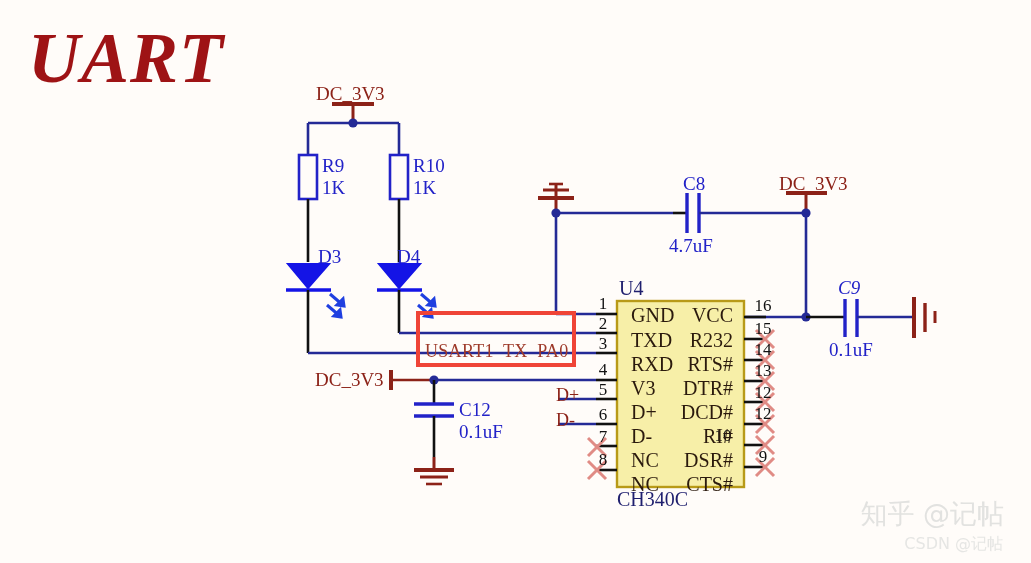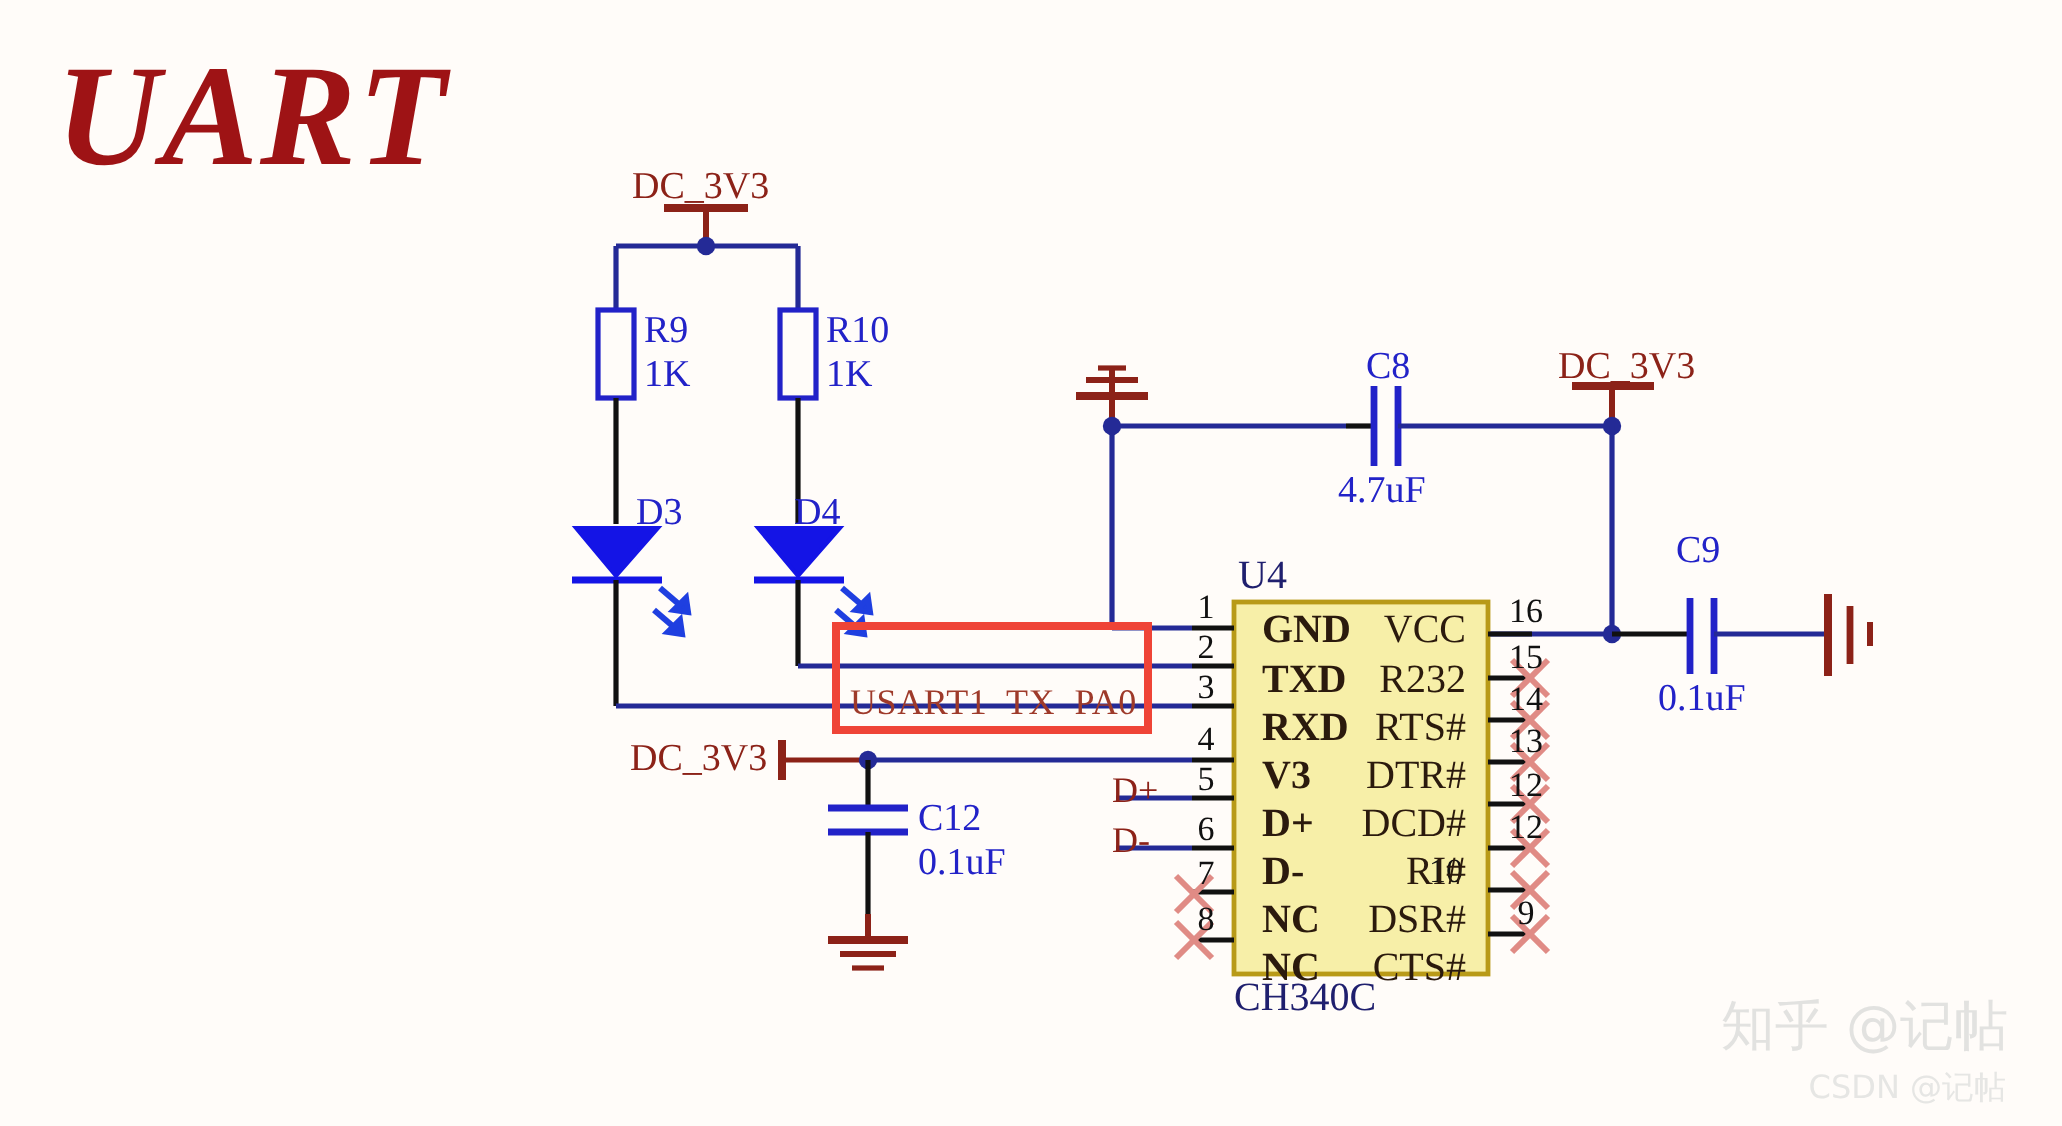--- a/index.html
+++ b/index.html
@@ -49,21 +49,20 @@
     font-size: 20px;
   }
   .pin-num {
     color: #111111;
     font-size: 17px;
     text-align: center;
   }
   .pin-name {
     color: #2b1a0d;
     font-size: 20px;
-    font-weight: bold;
   }
   .pin-name-r {
     color: #2b1a0d;
     font-size: 20px;
     text-align: right;
   }
   .usart-box {
     position: absolute;
     left: 416px;
     top: 311px;
@@ -289,21 +288,21 @@
   <div class="txt ref-label" style="left:322px; top:156px;">R9</div>
   <div class="txt ref-label" style="left:322px; top:178px;">1K</div>
   <div class="txt ref-label" style="left:413px; top:156px;">R10</div>
   <div class="txt ref-label" style="left:413px; top:178px;">1K</div>
 
   <div class="txt ref-label" style="left:318px; top:247px;">D3</div>
   <div class="txt ref-label" style="left:397px; top:247px;">D4</div>
 
   <div class="txt ref-label" style="left:683px; top:174px;">C8</div>
   <div class="txt ref-label" style="left:669px; top:236px;text-align:right;">4.7uF</div>
-  <div class="txt ref-label" style="left:838px; top:266px;">C9</div>
+  <div class="txt ref-label" style="left:838px; top:278px;font-style:italic;">C9</div>
   <div class="txt ref-label" style="left:829px; top:340px;">0.1uF</div>
   <div class="txt ref-label" style="left:459px; top:400px;">C12</div>
   <div class="txt ref-label" style="left:459px; top:422px;">0.1uF</div>
 
   <div class="txt navy-label" style="left:619px; top:278px;">U4</div>
   <div class="txt navy-label" style="left:617px; top:489px;">CH340C</div>
 
   <div class="txt pin-num" style="left:592px; top:295px; width:22px;">1</div>
   <div class="txt pin-num" style="left:592px; top:315px; width:22px;">2</div>
   <div class="txt pin-num" style="left:592px; top:335px; width:22px;">3</div>

